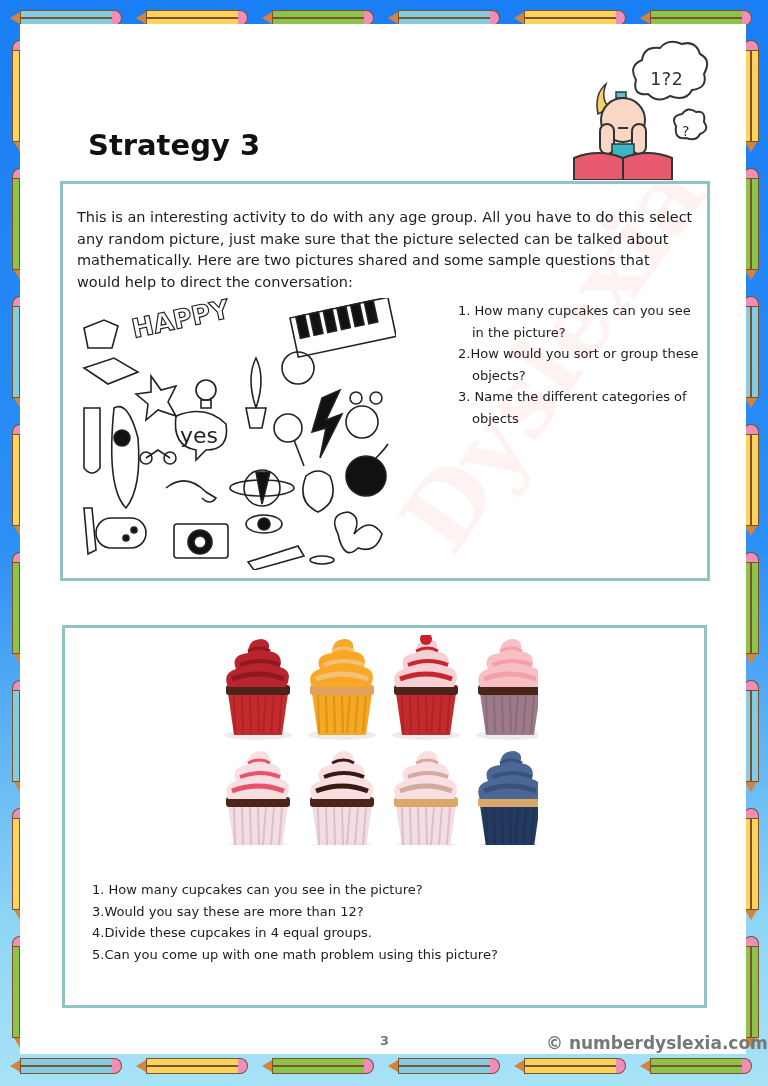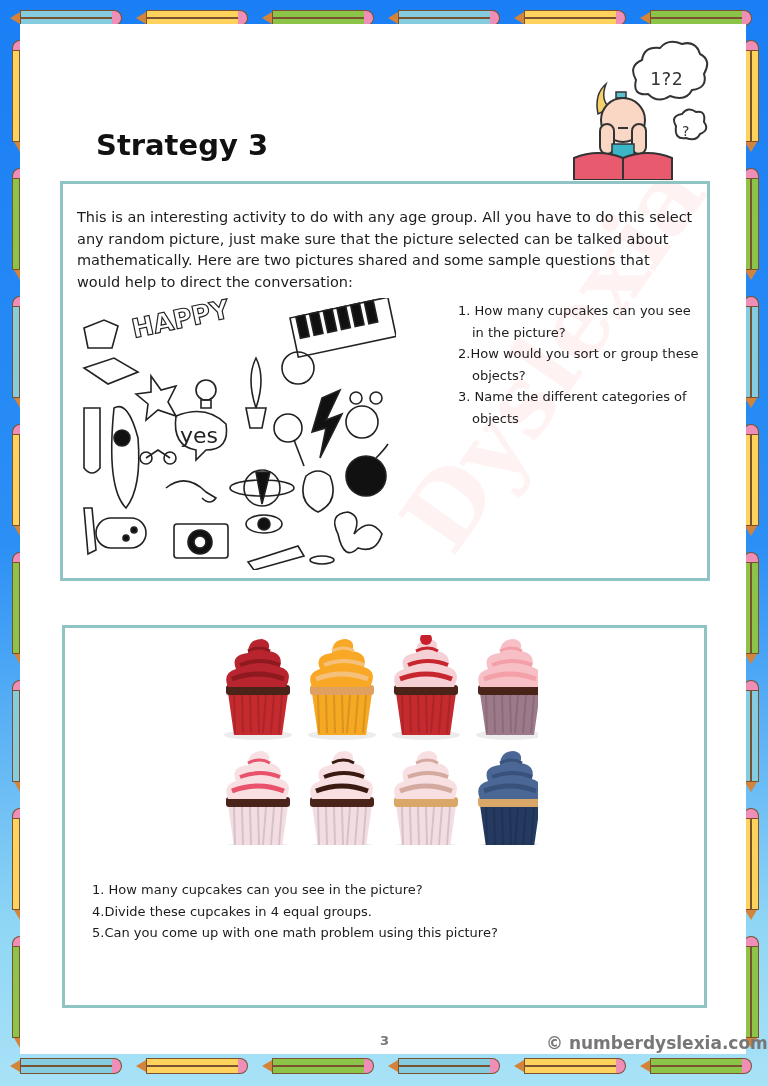--- a/index.html
+++ b/index.html
@@ -28,21 +28,21 @@
   .pencil-v .body { position: absolute; top: 10px; left: 0; width: 16px; bottom: 10px;
     border: 1.5px solid #7a5230; }
   .pencil-v .body::after { content: ""; position: absolute; top: 0; bottom: 0; left: 6px; width: 1.5px; background: #7a5230; }
   .pencil-v .tip { position: absolute; bottom: 0; left: 2px; width: 0; height: 0;
     border-left: 6px solid transparent; border-right: 6px solid transparent; border-top: 10px solid #d4843a; }
   .c-blue { background: #86cce0; }
   .c-yellow { background: #fdd35e; }
   .c-green { background: #8cc44a; }
 
   .title {
-    position: absolute; left: 96px; top: 128px;
+    position: absolute; left: 88px; top: 128px;
     font-family: "DejaVu Sans", sans-serif; font-weight: bold; font-size: 29px; color: #111;
   }
   .watermark {
     position: absolute; left: 330px; top: 300px; transform: rotate(-55deg);
     font-family: "DejaVu Serif", serif; font-weight: bold; font-size: 96px;
     color: rgba(230, 40, 40, 0.06); pointer-events: none; white-space: nowrap;
   }
   .box {
     position: absolute; border: 3px solid #8fc3c4; background: transparent;
   }
@@ -438,18 +438,19 @@
       <path d="M2 52 q-6 -14 8 -18 q-6 -14 12 -16 q0 -14 14 -14 q10 2 6 12 q16 2 12 16 q14 4 6 20z" fill="#4a6796"></path>
       <path d="M6 44 q26 -10 52 0" stroke="#38527c" stroke-width="5" fill="none"></path>
       <path d="M14 30 q20 -8 40 0" stroke="#38527c" stroke-width="4" fill="none"></path>
       <path d="M22 16 q12 -6 22 0" stroke="#38527c" stroke-width="3" fill="none"></path>
 
     </g>
   </svg>
 
 <ol class="q q2">
   <li>1. How many cupcakes can you see in the picture?</li>
+  <li>3.Would you say these are more than 12?</li>
   <li>4.Divide these cupcakes in 4 equal groups.</li>
   <li>5.Can you come up with one math problem using this picture?</li>
 </ol>
 
 <div class="footer-num">3</div>
 <div class="footer-copy">© numberdyslexia.com</div>
 
 </body></html>

